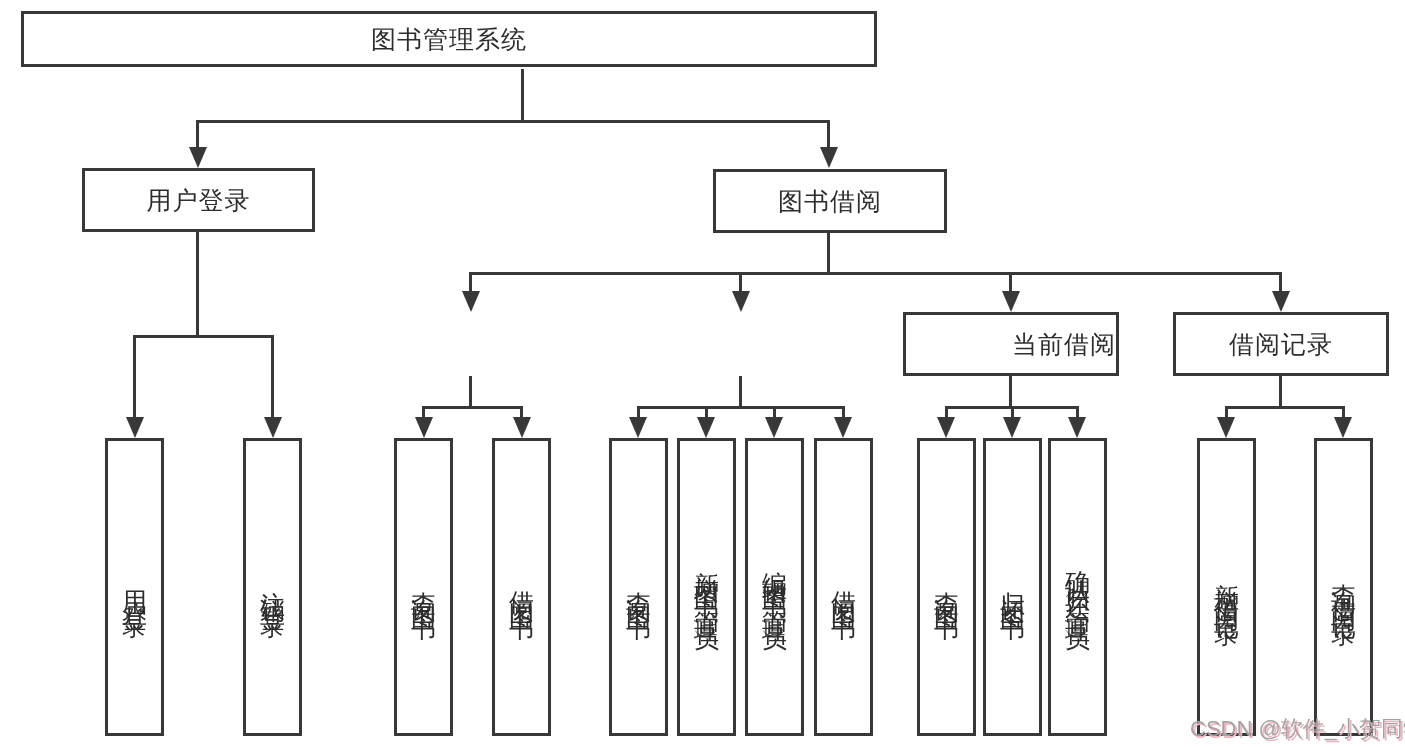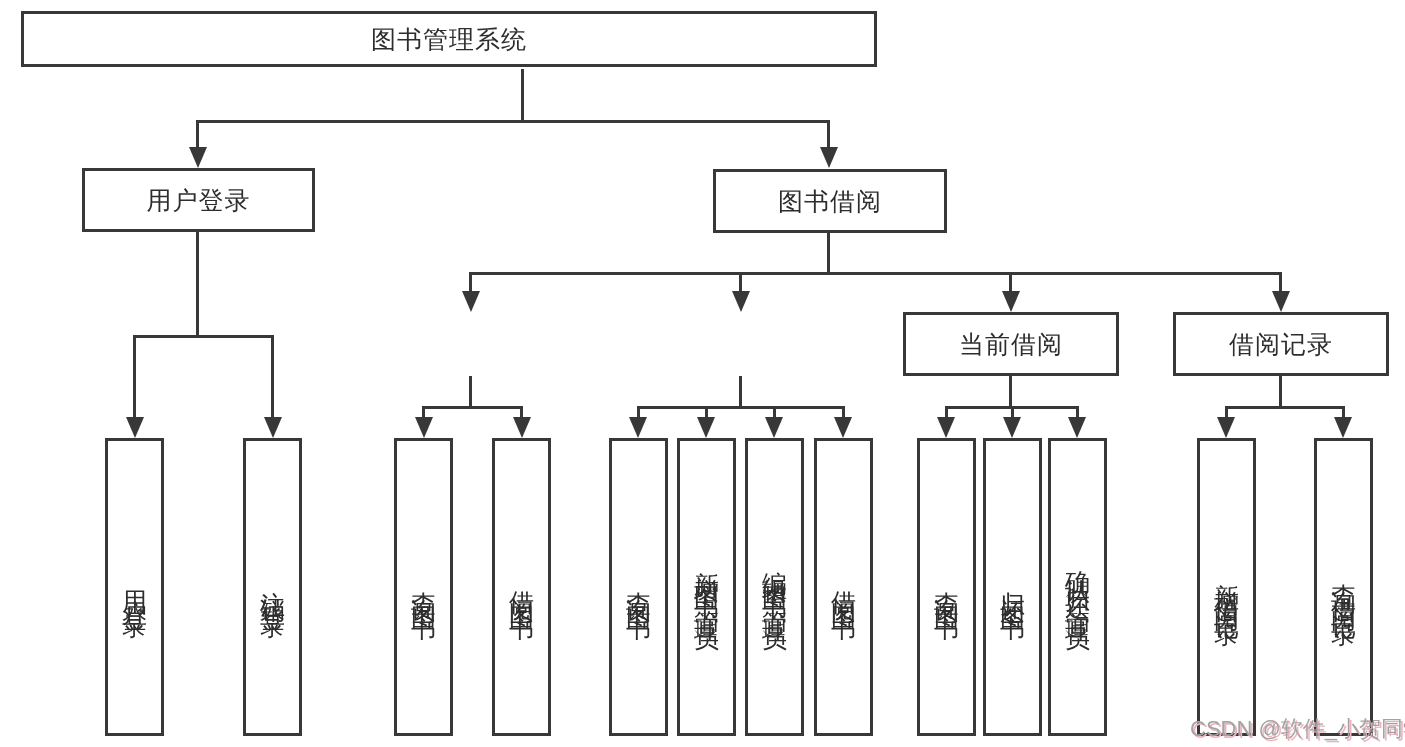--- a/index.html
+++ b/index.html
@@ -70,21 +70,21 @@
   <div class="h-line" style="left:469px;top:272px;width:813px;"></div>
   <div class="v-line" style="left:469px;top:272px;height:21px;"></div>
   <div class="arrow-down" style="left:462px;top:291px;"></div>
   <div class="v-line" style="left:739px;top:272px;height:21px;"></div>
   <div class="arrow-down" style="left:732px;top:291px;"></div>
   <div class="v-line" style="left:1009px;top:272px;height:21px;"></div>
   <div class="arrow-down" style="left:1002px;top:291px;"></div>
   <div class="v-line" style="left:1279px;top:272px;height:21px;"></div>
   <div class="arrow-down" style="left:1272px;top:291px;"></div>
 
-  <div class="hbox" style="left:903px;top:312px;width:216px;height:64px;">
+  <div class="hbox" style="left:903px;top:312px;width:216px;height:64px;justify-content:flex-end;">
     <span>当前借阅</span>
   </div>
   <div class="hbox" style="left:1173px;top:312px;width:216px;height:64px;">
     <span>借阅记录</span>
   </div>
 
   <div class="v-line" style="left:469px;top:376px;height:31px;"></div>
   <div class="h-line" style="left:422px;top:406px;width:101px;"></div>
   <div class="v-line" style="left:422px;top:406px;height:13px;"></div>
   <div class="arrow-down" style="left:415px;top:417px;"></div>

